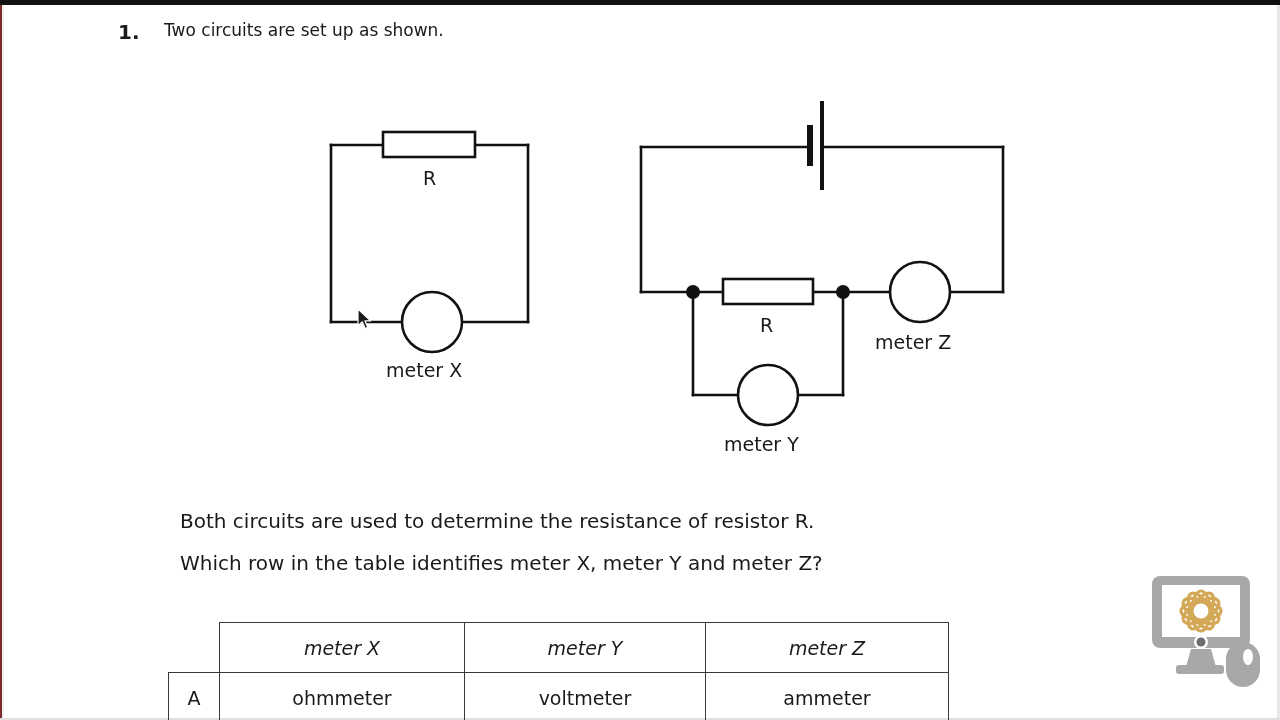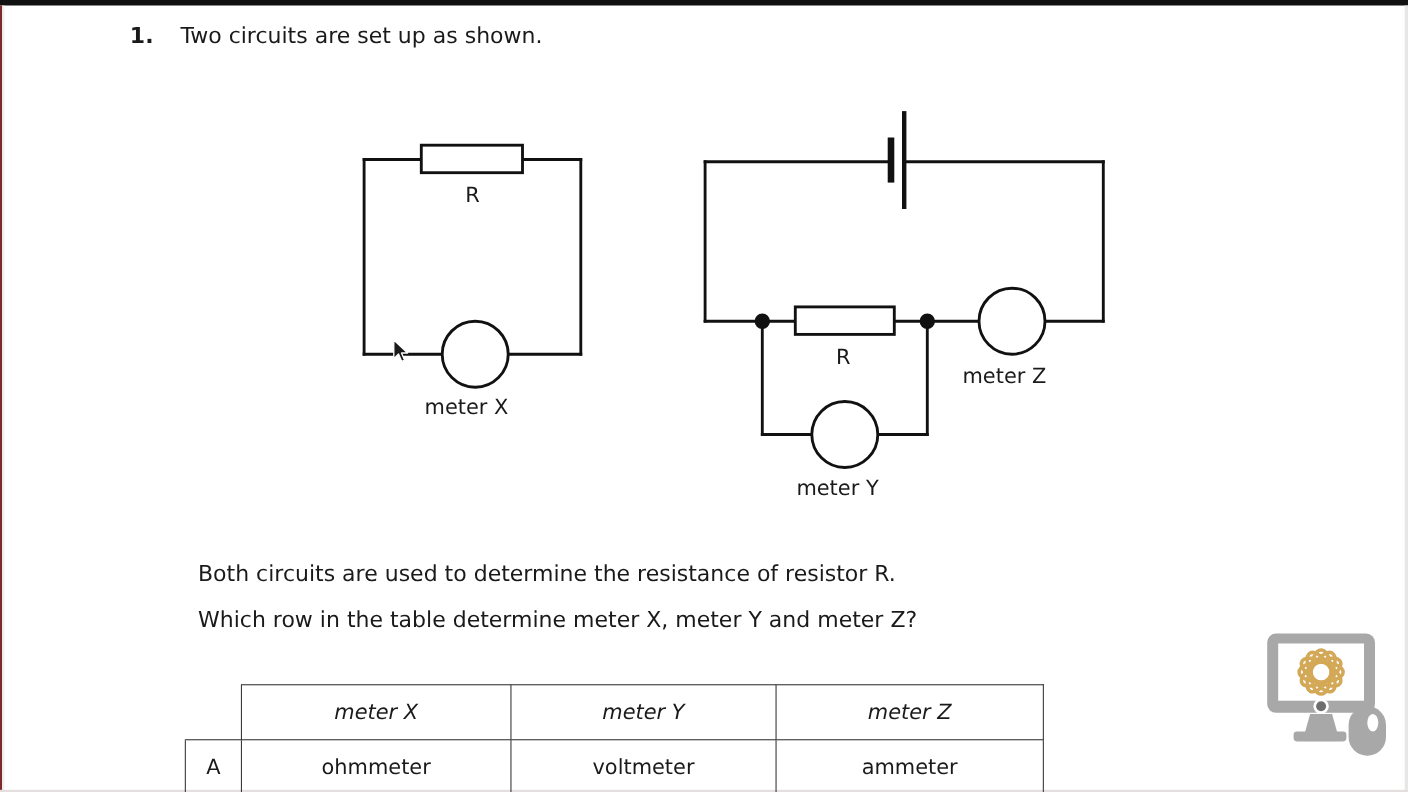--- a/index.html
+++ b/index.html
@@ -58,21 +58,21 @@
   .q-number {
     position: absolute;
     left: 118px; top: 20px;
     font-size: 20px;
     font-weight: bold;
     letter-spacing: 0.2px;
   }
   .q-text {
     position: absolute;
     left: 164px; top: 20px;
-    font-size: 20px;
+    font-size: 17px;
   }
 
   
   .para {
     position: absolute;
     left: 180px;
     font-size: 20px;
     white-space: nowrap;
   }
   .para-1 { top: 509px; }
@@ -219,21 +219,21 @@
     <circle cx="920" cy="292" r="30" fill="#ffffff" stroke="#111111" stroke-width="2.6"></circle>
   </svg>
 
   <div class="circ-label" id="label-R-left">R</div>
   <div class="circ-label" id="label-meterX">meter X</div>
   <div class="circ-label" id="label-R-right">R</div>
   <div class="circ-label" id="label-meterY">meter Y</div>
   <div class="circ-label" id="label-meterZ">meter Z</div>
 
   <div class="para para-1">Both circuits are used to determine the resistance of resistor R.</div>
-  <div class="para para-2">Which row in the table determine meter X, meter Y and meter Z?</div>
+  <div class="para para-2">Which row in the table identifies meter X, meter Y and meter Z?</div>
 
   <table class="ans-table">
     <thead>
       <tr>
         <th class="corner-cell col-letter"></th>
         <th class="col-x">meter X</th>
         <th class="col-y">meter Y</th>
         <th class="col-z">meter Z</th>
       </tr>
     </thead>

